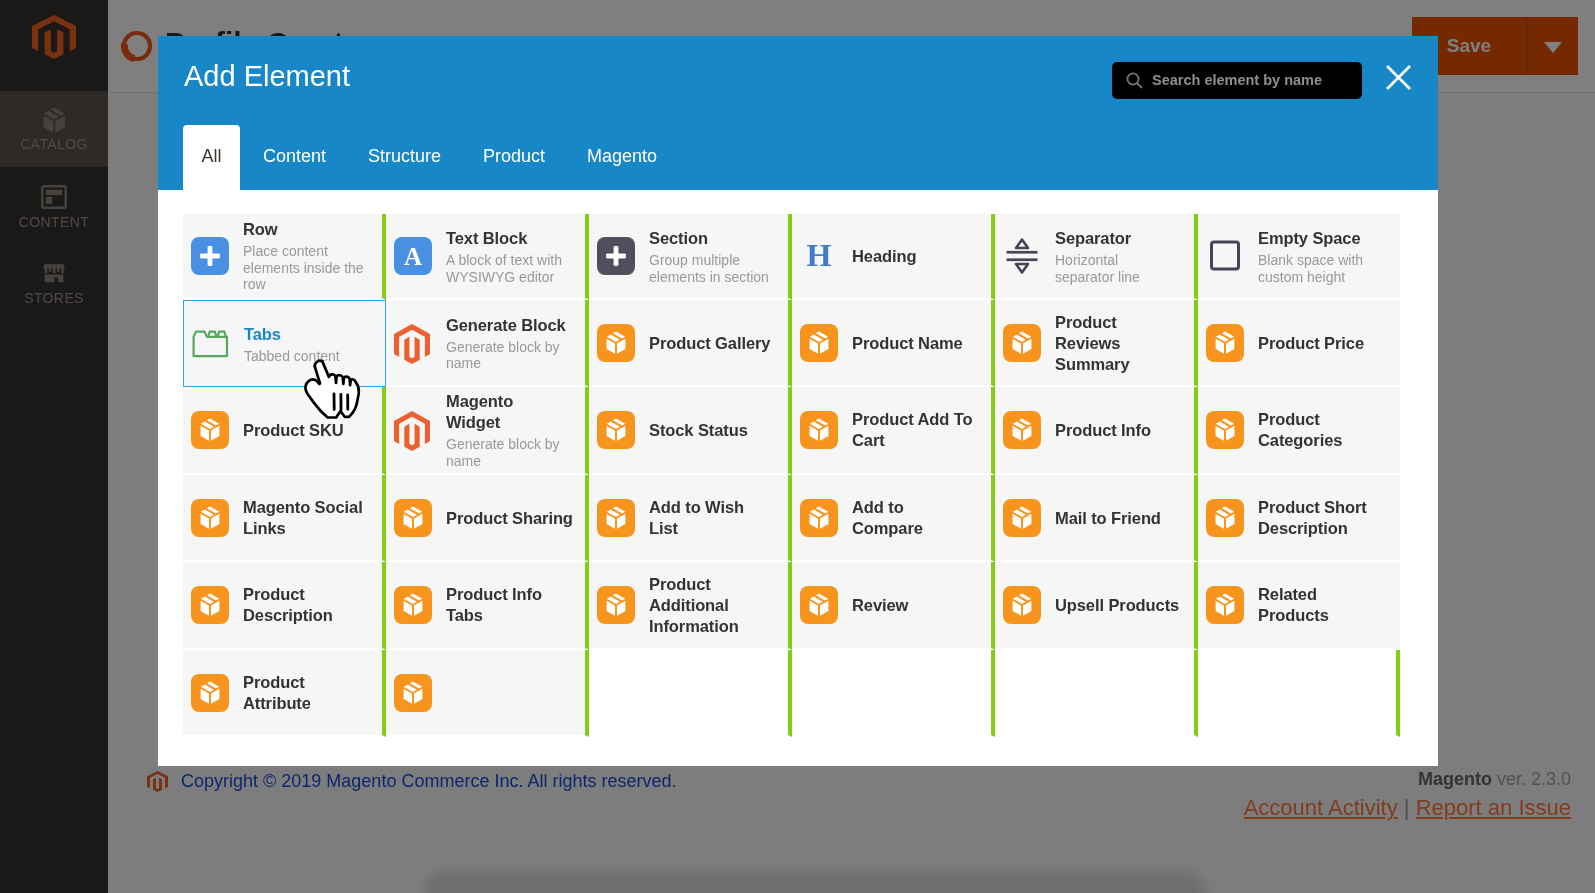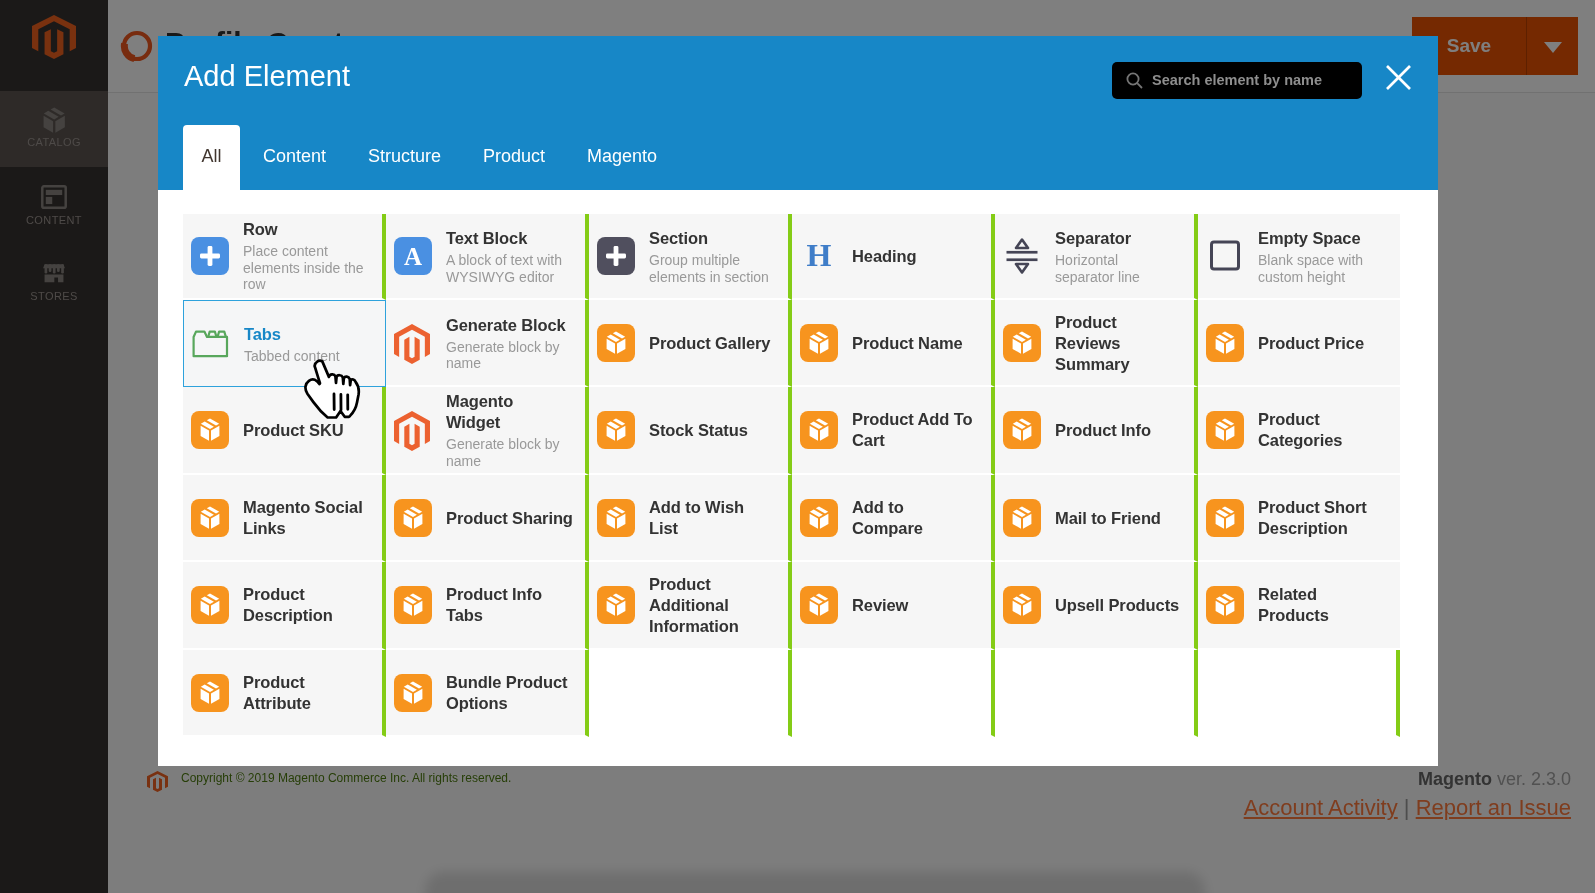--- a/index.html
+++ b/index.html
@@ -4,34 +4,34 @@
 * { margin:0; padding:0; box-sizing:border-box; }
 html,body { width:1595px; height:893px; overflow:hidden; font-family:"Liberation Sans", sans-serif; }
 #stage { position:relative; width:1595px; height:893px; background:#fff;border-radius:26px; }
 
 
 .sidebar { position:absolute; left:0; top:0; width:108px; height:893px; background:#373330; }
 .sb-logo { position:absolute; left:32px; top:15px; }
 .sb-item { position:absolute; left:0; width:108px; height:76px; text-align:center; }
 .sb-item.on { background:#5c5551; }
 .sb-item svg { display:block; margin:16px auto 3px; }
-.sb-lbl { font-size:11px; color:#9c9490; letter-spacing:.4px; }
+.sb-lbl { font-size:14px; color:#9c9490; letter-spacing:.4px; }
 .main { position:absolute; left:108px; top:0; width:1487px; height:893px; background:#fbfbfb; }
 .pg-head { position:absolute; left:0; top:0; width:1487px; height:93px; background:#fff; border-bottom:1px solid #e3e3e3; }
 .pg-title { position:absolute; left:57px; top:28px; line-height:30px; font-size:30px; font-weight:bold; color:#333; white-space:nowrap; }
 .spinner { position:absolute; left:12px; top:29px; }
 .savebtn { position:absolute; left:1304px; top:17px; width:166px; height:58px; background:#eb5202; }
 .savebtn .s1 { position:absolute; left:0; top:0; width:114px; height:58px; color:#fff; font-size:19px; font-weight:bold; text-align:center; line-height:58px; }
 .savebtn .dv { position:absolute; left:114px; top:0; width:1px; height:58px; background:#bc4101; }
 .savebtn .ar { position:absolute; left:115px; top:0; width:51px; height:58px; }
 .savebtn .ar:after { content:""; position:absolute; left:17px; top:25px; border-left:9px solid transparent; border-right:9px solid transparent; border-top:11px solid #fff; }
 .blob { position:absolute; left:317px; top:872px; width:780px; height:70px; background:rgba(0,0,0,0.12); border-radius:18px; filter:blur(6px); }
 .pg-foot { position:absolute; left:0; top:763px; width:1487px; height:130px; }
 .ft-logo { position:absolute; left:39px; top:8px; }
-.ft-copy { position:absolute; left:73px; top:8px; font-size:12px; color:#4d7c0f;text-align:right; }
+.ft-copy { position:absolute; left:73px; top:8px; font-size:18px; color:#1d4ed8;text-align:right; }
 .ft-ver { position:absolute; right:24px; top:6px; font-size:18px; color:#a2a2a2; text-align:right; }
 .ft-ver b { color:#666; }
 .ft-links { position:absolute; right:24px; top:32px; font-size:22px; color:#9a9a9a; text-align:right; }
 .ft-links a { color:#ff7a3d; text-decoration:underline; }
 
 .overlay { position:absolute; left:0; top:0; width:1595px; height:893px; background:rgba(0,0,0,0.5); }
 
 
 .modal { position:absolute; left:158px; top:36px; width:1280px; height:730px; background:#fff; }
 .m-head { position:absolute; left:0; top:0; width:1280px; height:154px; background:#1787c7; }
@@ -492,23 +492,20 @@
           </div>
         </div>
 <div class="cell">
           <svg class="ic" width="38" height="38" viewBox="0 0 38 38">
             <rect width="38" height="38" rx="8" fill="#f7941e"></rect>
             <path fill="#fff" d="M19 7.4 L28.2 12.7 L25 14.5 L15.8 9.2 Z"></path>
 <path fill="#fff" d="M13.7 10.4 L22.9 15.7 L19 17.95 L9.8 12.65 Z"></path>
 <path fill="#fff" d="M9.6 14.7 L18 19.5 V29.7 L9.6 24.9 Z"></path>
 <path fill="#fff" d="M28.4 14.7 L20 19.5 V29.7 L28.4 24.9 Z"></path>
           </svg>
-          <div class="txt">
-            <div class="ttl">Bundle Product<br>Options</div>
-          </div>
         </div>
 <div class="cell empty"></div>
 <div class="cell empty"></div>
 <div class="cell empty"></div>
 <div class="cell empty"></div>
     </div>
   </div>
   <svg style="position:absolute;left:303px;top:358px;" width="58" height="64" viewBox="0 0 58 64">
     <path d="M11.6 8.0
       C12.2 3.8 16.2 1.2 19.3 3.4

